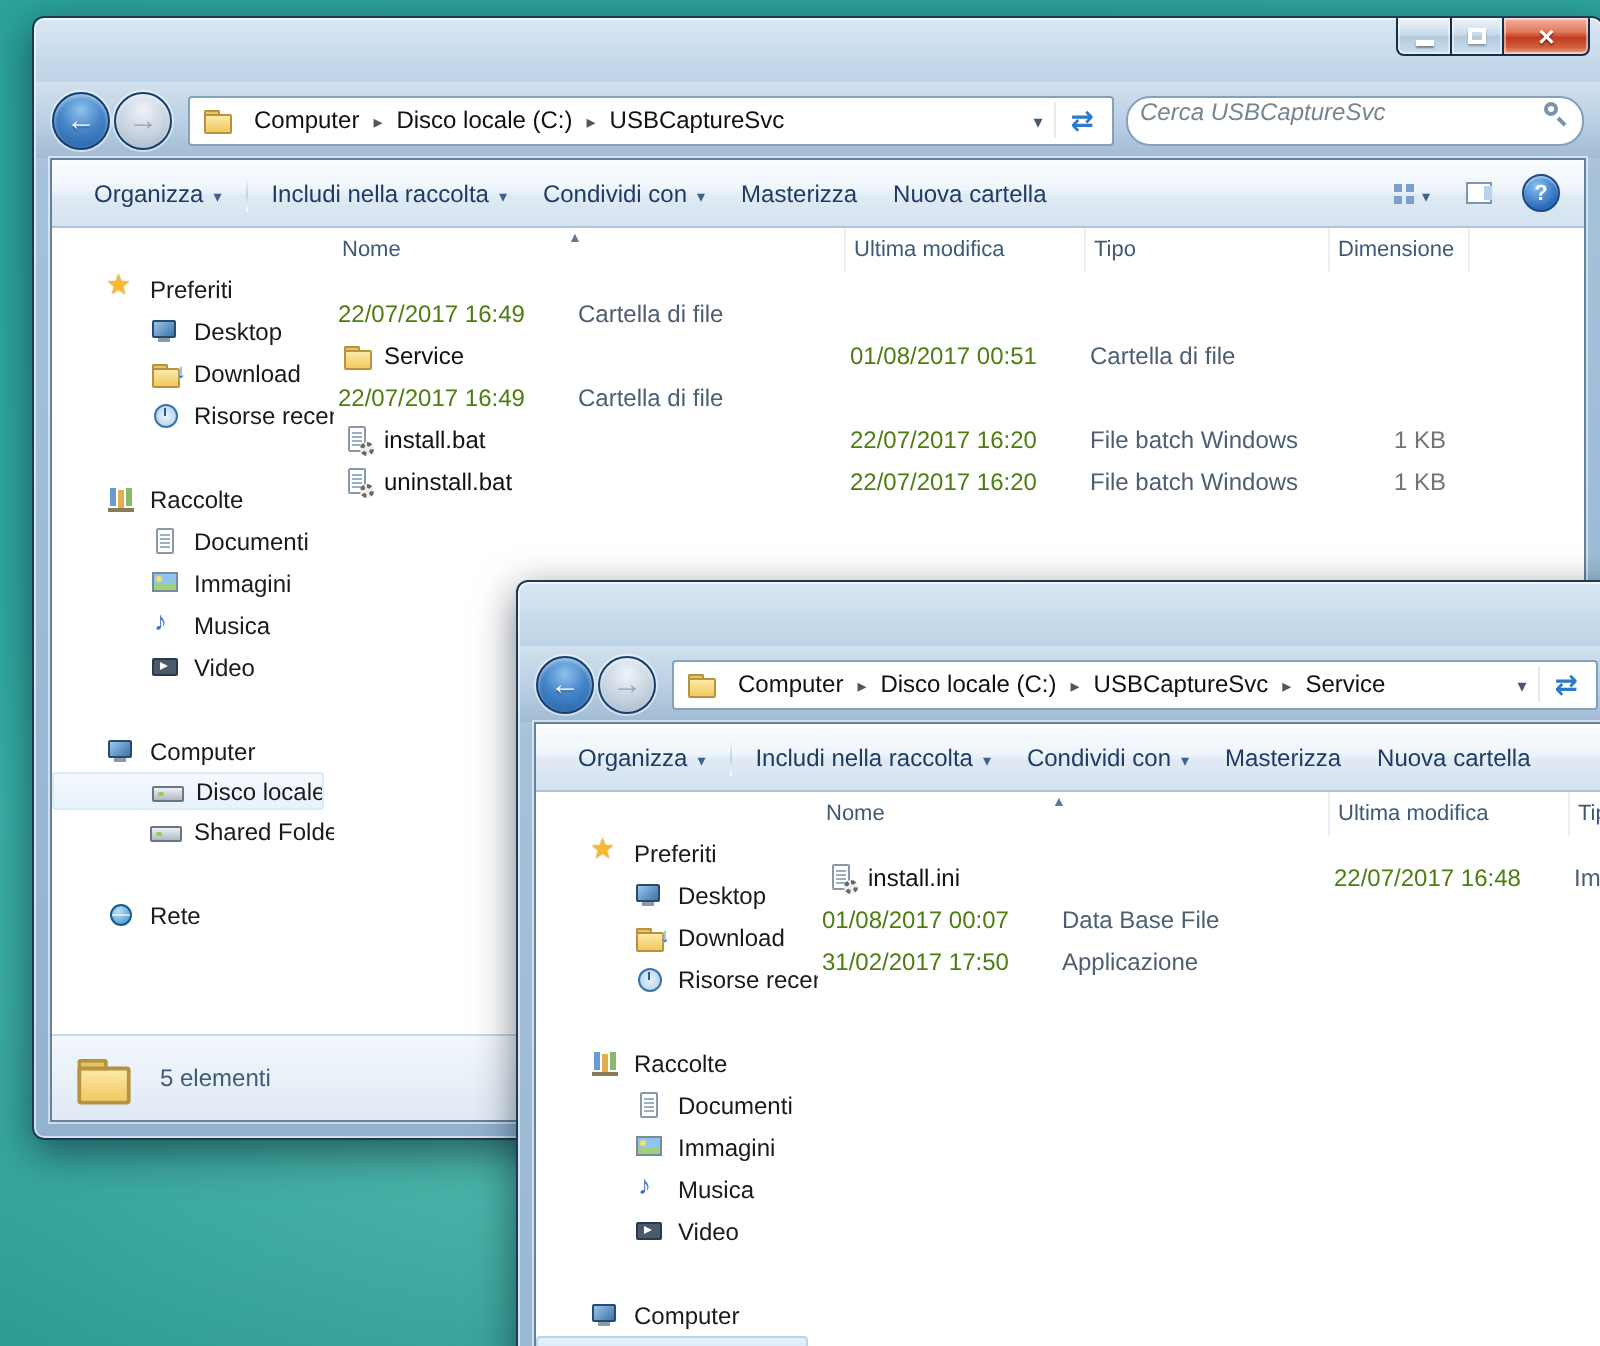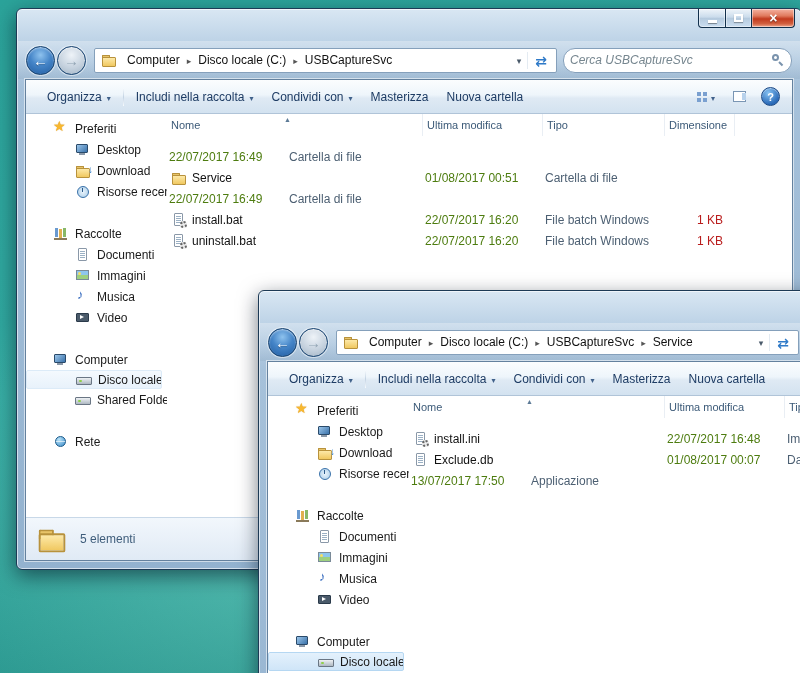--- a/index.html
+++ b/index.html
@@ -43,41 +43,41 @@
     margin-left:8px;flex:none;width:463px;padding:0 2px;overflow:hidden;box-sizing:border-box}
   .crumb-icn{margin:0 3px 0 4px}
   .crumb{padding:0 7px;color:#111;white-space:nowrap;cursor:default}
   .sep::before{content:"▸";font-size:9px;color:#555}
   .addr-spacer{flex:1}
   .addr-dd{padding:0 6px;color:#4a5a6a}
   .addr-dd::before{content:"▾";font-size:9px}
   .g-refresh{color:#2f7ac8;font-size:14px;font-weight:bold;padding:1px 7px 0 7px;border-left:1px solid #e4ebf2}
   .g-refresh::before{content:"⇄"}
 
-  .searchbox{height:25px;background:#fff;border:1px solid #85a0bb;border-radius:12px;display:flex;align-items:center;
+  .searchbox{height:25px;background:#fff;border:1px solid #85a0bb;border-radius:12px;display:flex;align-items:flex-start;
     overflow:hidden;flex:1;margin-left:6px;box-sizing:border-box}
   .search-input{border:none;outline:none;flex:1;font:12px "Liberation Sans",sans-serif;color:#333;padding:0 6px;background:transparent;min-width:0}
   .search-input::placeholder{color:#76868f;font-style:italic}
   .ic-mag{margin-right:5px}
 
   .content{position:absolute;left:8px;right:8px;top:70px;bottom:8px;background:#fff;border:1px solid #64819e;
     overflow:hidden;box-shadow:0 0 0 1px rgba(255,255,255,.55)}
   .toolbar{height:33px;background:linear-gradient(180deg,#fbfdfe 0%,#eef5fb 45%,#dfeaf4 55%,#d3e2f0 100%);
     border-bottom:1px solid #b0c4d8;display:flex;align-items:center;padding:0 12px;color:#1e3c64;white-space:nowrap;overflow:hidden}
   .tb{display:flex;padding:4px 9px;border-radius:2px;cursor:default}
   .dd::before{content:"▾";font-size:8px;color:#40618a}
   .tb .dd{margin-left:5px}
   .tb-sep{width:1px;height:18px;background:linear-gradient(#f8fbfe,#c2d2e2,#f8fbfe);margin:0 3px}
   .tb-right{margin-left:auto;display:flex;align-items:center;gap:9px}
   .tbicon{display:flex;align-items:center;padding:3px 4px}
 
   .main{position:absolute;left:0;right:0;top:34px;bottom:42px;display:flex}
   .main.full{bottom:0}
 
-  .sidebar{width:141px;flex:none;padding-top:4px;overflow:hidden}
+  .sidebar{width:141px;flex:none;padding-top:20px;overflow:hidden}
   .sgroup{margin-bottom:21px}
   .shead{display:flex;align-items:center;height:21px;padding-left:27px;white-space:nowrap;overflow:hidden}
   .sitem{display:flex;align-items:center;height:21px;padding-left:49px;white-space:nowrap;overflow:hidden}
   .shead .icon,.sitem .icon{margin-right:6px}
   .sitem.sel-weak{background:linear-gradient(#f4f9fe,#e8f2fb);border:1px solid #dcebf8;border-radius:2px;height:19px;margin-right:5px;box-sizing:border-box}
   .sitem.sel-strong{background:linear-gradient(#e4f1fc,#cfe5f8);border:1px solid #b5d7f2;border-radius:2px;height:19px;margin-right:5px;box-sizing:border-box}
 
   .filelist{flex:1;position:relative;overflow:hidden}
   .cols{display:flex;height:22px}
   .col{position:relative;color:#3c5a78;font-size:11px;display:flex;align-items:center;
@@ -85,21 +85,21 @@
   .c-name{width:256px}.c-mod{width:120px}.c-type{width:122px}.c-size{width:70px}
   .g-sort{position:absolute;top:-2px;left:117px;color:#5c7a96}
   .g-sort::before{content:"▲";font-size:7px}
   .rows{padding-top:10px}
   .row{display:flex;height:21px;align-items:center}
   .cell{overflow:hidden;white-space:nowrap;box-sizing:border-box}
   .cell.name{width:256px;padding-left:4px;display:flex;align-items:center;color:#111}
   .cell.name .icon{margin-right:5px}
   .cell.mod{width:120px;padding-left:2px;color:#4d7c0f}
   .cell.type{width:122px;padding-left:2px;color:#4c5f72}
-  .cell.size{width:58px;text-align:right;color:#b91c1c}
+  .cell.size{width:58px;text-align:right;color:#737373}
 
   .statusbar{position:absolute;left:0;right:0;bottom:0;height:42px;
     background:linear-gradient(180deg,#f2f7fc,#e0eaf5);border-top:1px solid #c8d8e8;display:flex;align-items:center}
   .status-icon{transform:scale(1.9);transform-origin:50% 50%;margin:0 20px 0 18px}
   .status-text{color:#3f5d7b}
 
   
   .icon{display:inline-block;width:16px;height:16px;position:relative;flex:none;vertical-align:middle}
   .ic-folder::before{content:"";position:absolute;left:1px;top:3px;width:6px;height:4px;background:#e8c468;border:1px solid #b8923c;border-bottom:none;border-radius:1px 1px 0 0}
   .ic-folder::after{content:"";position:absolute;left:1px;top:5px;width:12px;height:8px;background:linear-gradient(180deg,#fde9a8,#f0c860);border:1px solid #b8923c;border-radius:1px}
@@ -460,29 +460,25 @@
               <span class="cell name">
                   <span class="icon ic-doc">
                     <i class="ovl-gear"></i>
                   </span>
                   <span>install.ini</span>
                 </span>
               <span class="cell mod">22/07/2017 16:48</span>
               <span class="cell type">Impostazioni di configurazione</span>
             </div>
             <div class="row">
-              <span class="cell name">
-                  <span class="icon ic-doc"></span>
-                  <span>Exclude.db</span>
-                </span>
               <span class="cell mod">01/08/2017 00:07</span>
               <span class="cell type">Data Base File</span>
             </div>
             <div class="row">
-              <span class="cell mod">13/07/2017 17:50</span>
+              <span class="cell mod">31/02/2017 17:50</span>
               <span class="cell type">Applicazione</span>
             </div>
           </div>
         </div>
       </div>
     </div>
   </div>
 
 </div>
 

